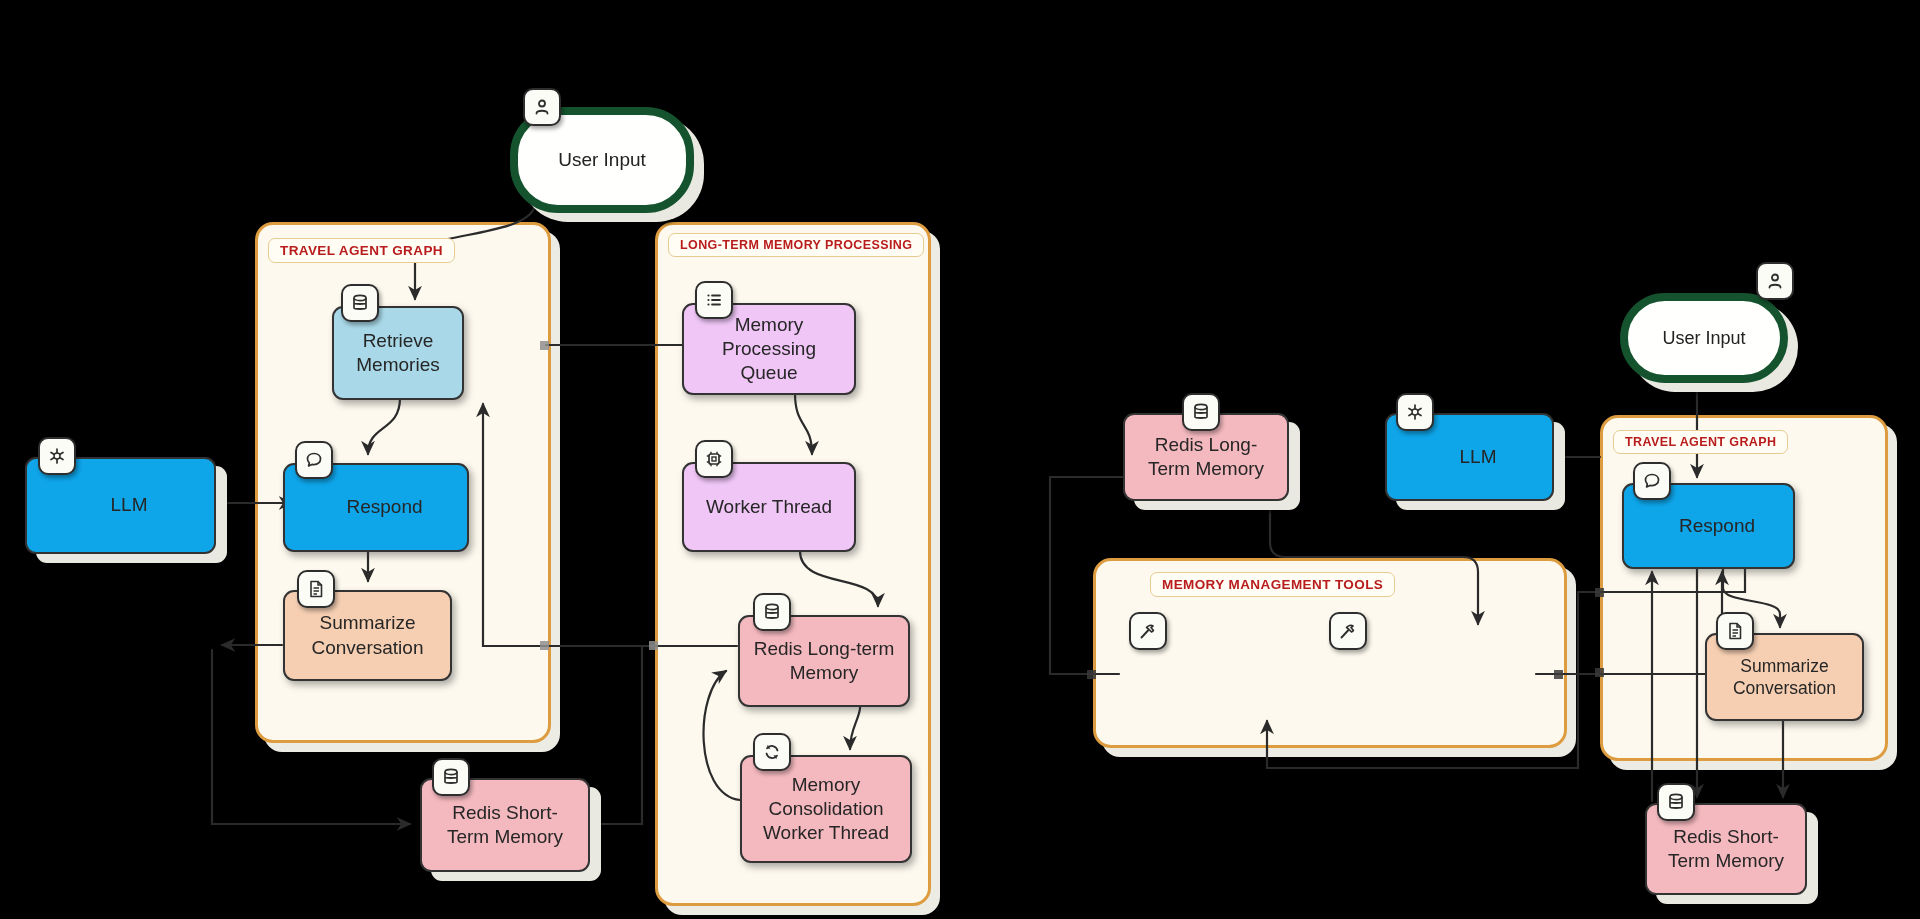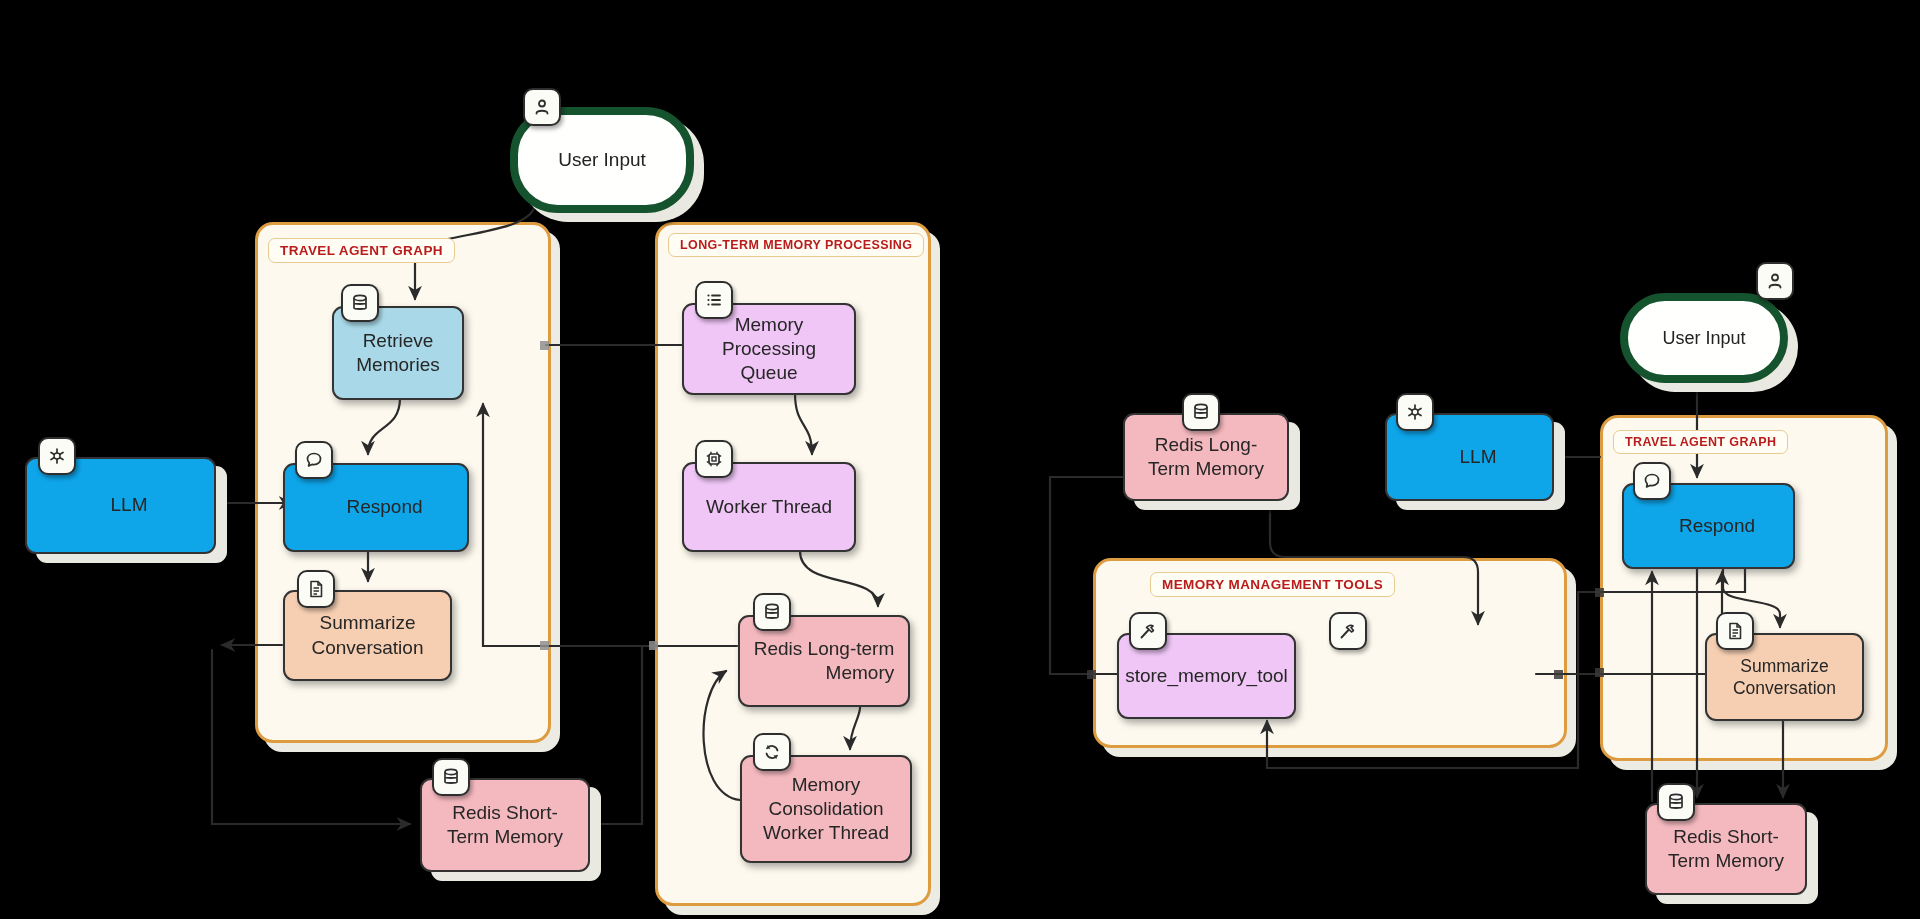--- a/index.html
+++ b/index.html
@@ -189,21 +189,21 @@
   <div class="iconbox" style="left:695px;top:440px;">
     <svg width="20" height="20" viewBox="0 0 20 20">
         <rect x="5" y="5" width="10" height="10" rx="2" fill="none" stroke="#2e2e2e" stroke-width="1.7"></rect>
         <rect x="8" y="8" width="4" height="4" fill="none" stroke="#2e2e2e" stroke-width="1.4"></rect>
         <g stroke="#2e2e2e" stroke-width="1.4">
           <path d="M7 5 V2.8 M13 5 V2.8 M7 15 V17.2 M13 15 V17.2 M5 7 H2.8 M5 13 H2.8 M15 7 H17.2 M15 13 H17.2"></path>
         </g>
       </svg>
   </div>
 
-  <div class="box c-pink" style="left:738px;top:615px;width:168px;height:88px;text-align:right;">
+  <div class="box c-pink" style="left:738px;top:615px;width:168px;height:88px;">
     <span class="lbl">Redis Long-term
 Memory</span>
   </div>
   <div class="iconbox" style="left:753px;top:593px;">
     <svg width="20" height="20" viewBox="0 0 20 20">
         <ellipse cx="10" cy="5" rx="6" ry="2.6" fill="none" stroke="#2e2e2e" stroke-width="1.7"></ellipse>
         <path d="M4 5 V15 C4 16.4 16 16.4 16 15 V5 M4 10 C4 11.4 16 11.4 16 10" fill="none" stroke="#2e2e2e" stroke-width="1.7"></path>
       </svg>
   </div>
 
@@ -276,23 +276,20 @@
     <span class="lbl" style="font-size:17.5px;">Summarize
 Conversation</span>
   </div>
   <div class="iconbox" style="left:1716px;top:612px;">
     <svg width="20" height="20" viewBox="0 0 20 20">
         <path d="M5 2.5 H12 L15.5 6 V17.5 H5 Z" fill="none" stroke="#2e2e2e" stroke-width="1.6" stroke-linejoin="round"></path>
         <path d="M12 2.5 V6 H15.5 M7.5 9 H13 M7.5 12 H13 M7.5 15 H11" fill="none" stroke="#2e2e2e" stroke-width="1.5"></path>
       </svg>
   </div>
 
-  <div class="box c-purple" style="left:1117px;top:633px;width:175px;height:82px;">
-    <span class="lbl">store_memory_tool</span>
-  </div>
   <div class="iconbox" style="left:1129px;top:612px;">
     <svg width="20" height="20" viewBox="0 0 20 20">
         <path d="M3.5 16.5 L10.5 9" stroke="#2e2e2e" stroke-width="1.9" stroke-linecap="round"></path>
         <path d="M8.5 6.5 C10 4.5 13 3.5 15 5 L13 6.5 L15.5 9.5 L13.5 11 L10.8 8.2 Z" fill="none" stroke="#2e2e2e" stroke-width="1.6" stroke-linejoin="round"></path>
       </svg>
   </div>
 
   <div class="iconbox" style="left:1329px;top:612px;">
     <svg width="20" height="20" viewBox="0 0 20 20">
         <path d="M3.5 16.5 L10.5 9" stroke="#2e2e2e" stroke-width="1.9" stroke-linecap="round"></path>

